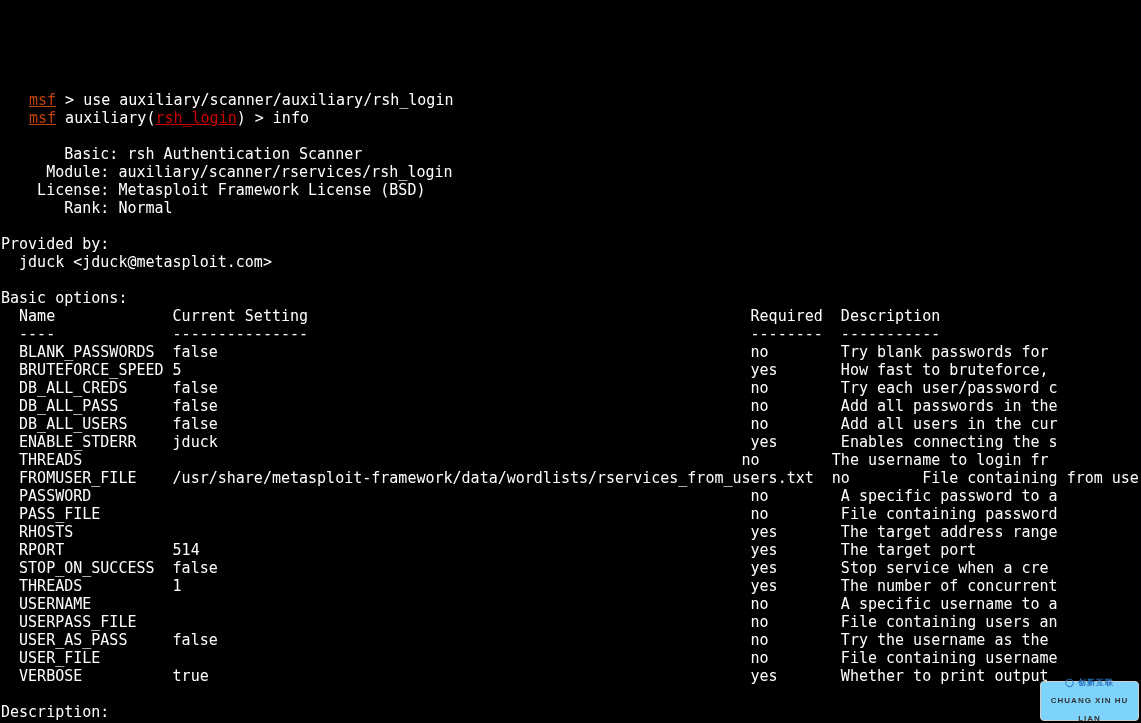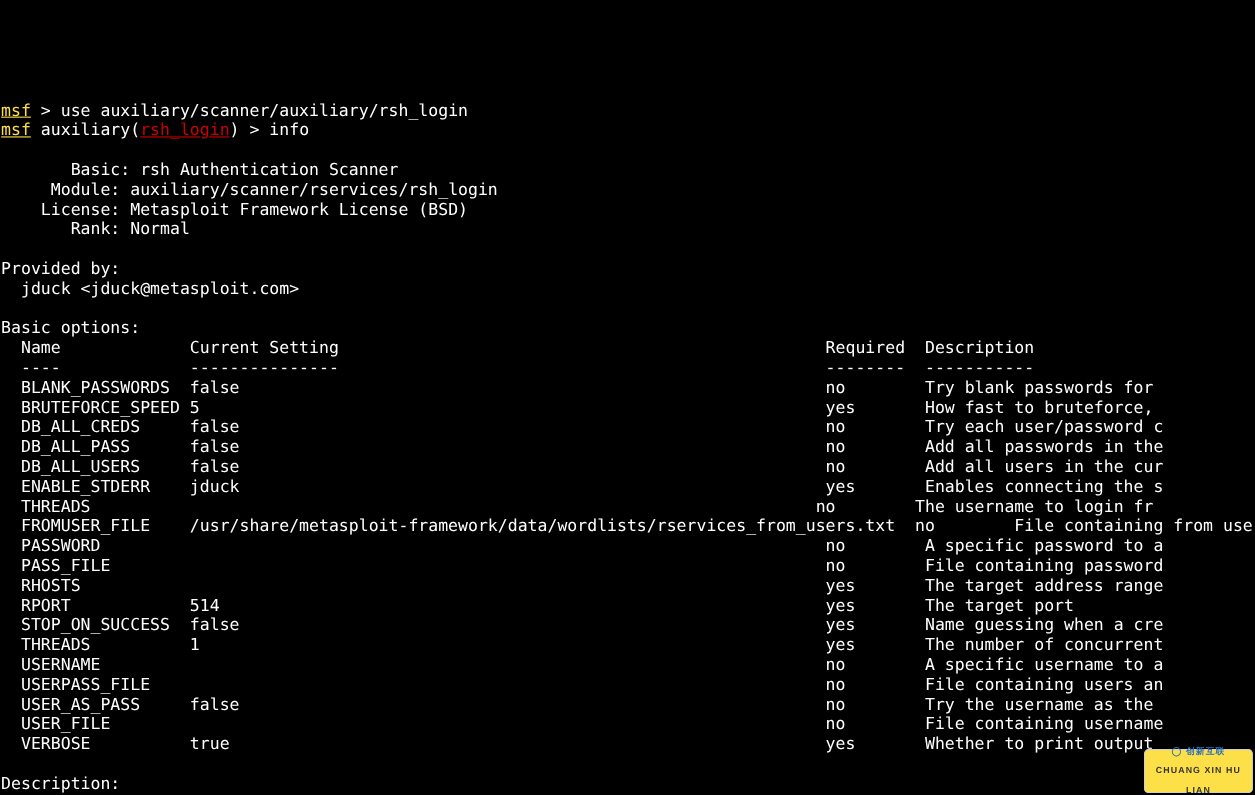--- a/index.html
+++ b/index.html
@@ -13,35 +13,36 @@
     font-size: 15px;
     line-height: 18px;
     overflow: hidden;
     white-space: pre;
   }
   .wrap {
     padding-top: 1px;
     padding-left: 1px;
   }
   .msf {
-    color: #fde047;
+    color: #c2410c;
     text-decoration: underline;
+    padding-left: 28px;
   }
   .rsh {
     color: #cc0000;
     text-decoration: underline;
     margin-top: 17px;
   }
   .logo {
     position: fixed;
     right: 2px;
     bottom: 2px;
     width: 97px;
     height: 38px;
-    background: #fde047;
+    background: #7dd3fc;
     border: 1px solid #d0d0d0;
     border-radius: 4px;
     box-shadow: 0 0 4px rgba(0,0,0,0.3);
     display: flex;
     align-items: center;
     justify-content: center;
     color: #2a70b8;
     font-family: "Arial", sans-serif;
     font-size: 9px;
     font-weight: bold;
@@ -81,21 +82,21 @@
 <span>  DB_ALL_CREDS     false                                                           no        Try each user/password c</span>
 <span>  DB_ALL_PASS      false                                                           no        Add all passwords in the</span>
 <span>  DB_ALL_USERS     false                                                           no        Add all users in the cur</span>
 <span>  ENABLE_STDERR    jduck                                                           yes       Enables connecting the s</span>
 <span>  THREADS                                                                         no        The username to login fr</span>
 <span>  FROMUSER_FILE    /usr/share/metasploit-framework/data/wordlists/rservices_from_users.txt  no        File containing from use</span>
 <span>  PASSWORD                                                                         no        A specific password to a</span>
 <span>  PASS_FILE                                                                        no        File containing password</span>
 <span>  RHOSTS                                                                           yes       The target address range</span>
 <span>  RPORT            514                                                             yes       The target port</span>
-<span>  STOP_ON_SUCCESS  false                                                           yes       Name guessing when a cre</span>
+<span>  STOP_ON_SUCCESS  false                                                           yes       Stop service when a cre</span>
 <span>  THREADS          1                                                               yes       The number of concurrent</span>
 <span>  USERNAME                                                                         no        A specific username to a</span>
 <span>  USERPASS_FILE                                                                    no        File containing users an</span>
 <span>  USER_AS_PASS     false                                                           no        Try the username as the </span>
 <span>  USER_FILE                                                                        no        File containing username</span>
 <span>  VERBOSE          true                                                            yes       Whether to print output </span>
 <span></span>
 <span>Description:</span>
 <span>  This module will test a shell (rsh) service on a range of machines </span>
 

